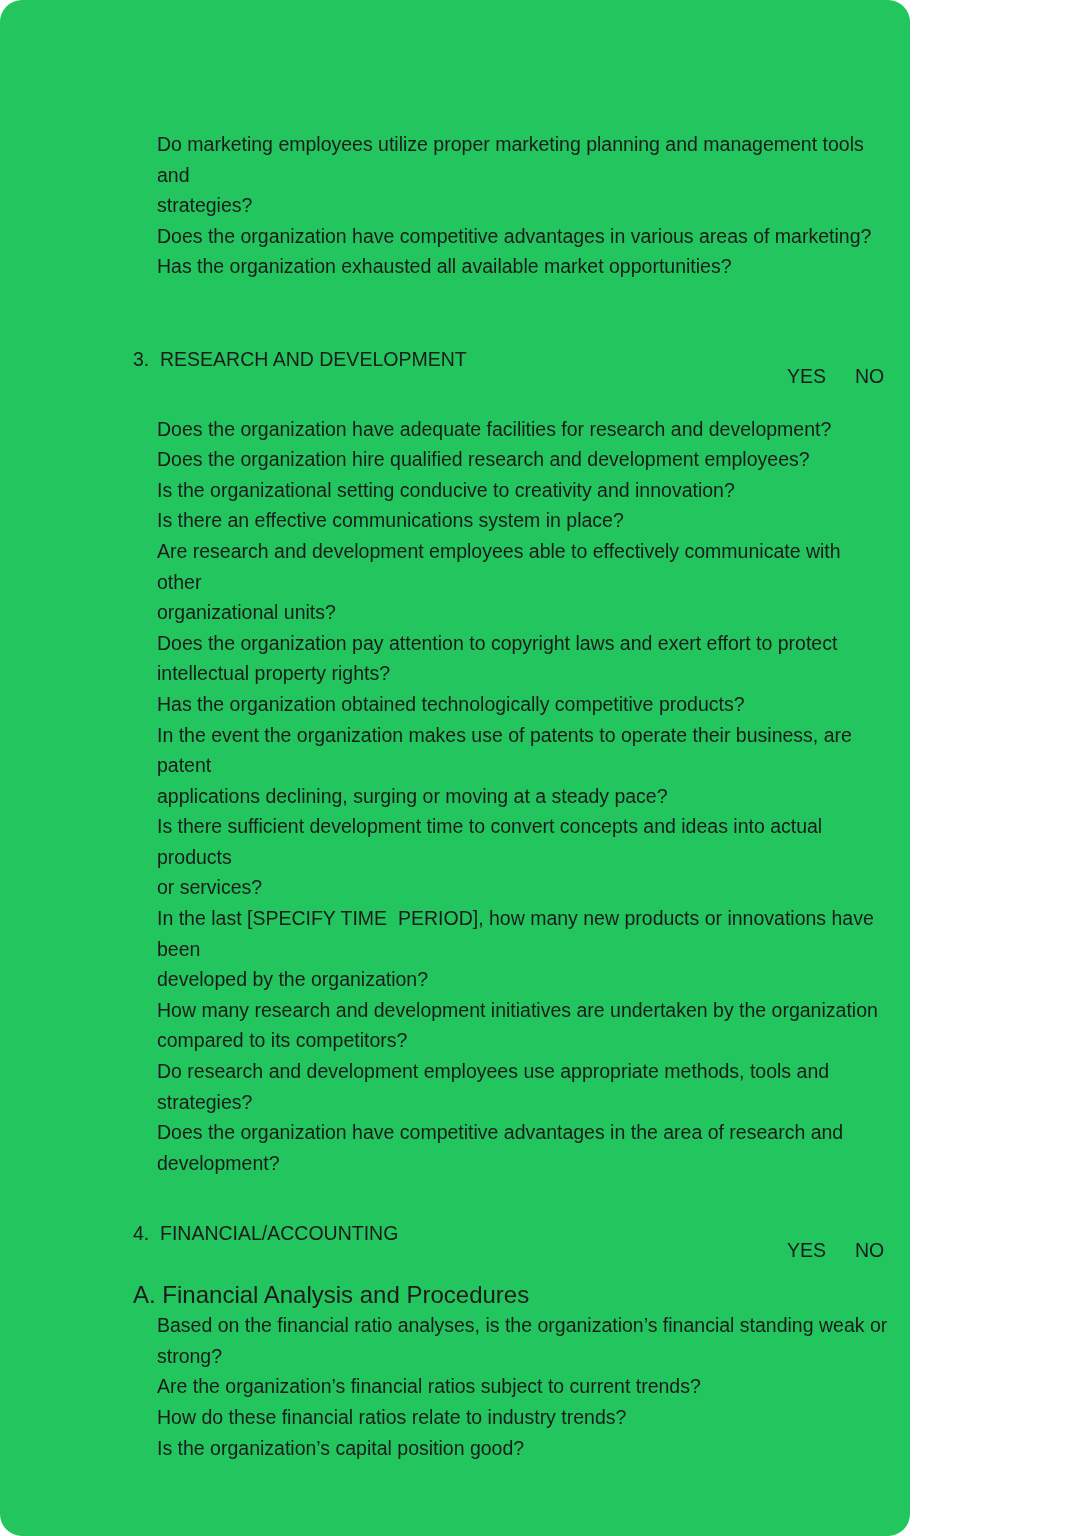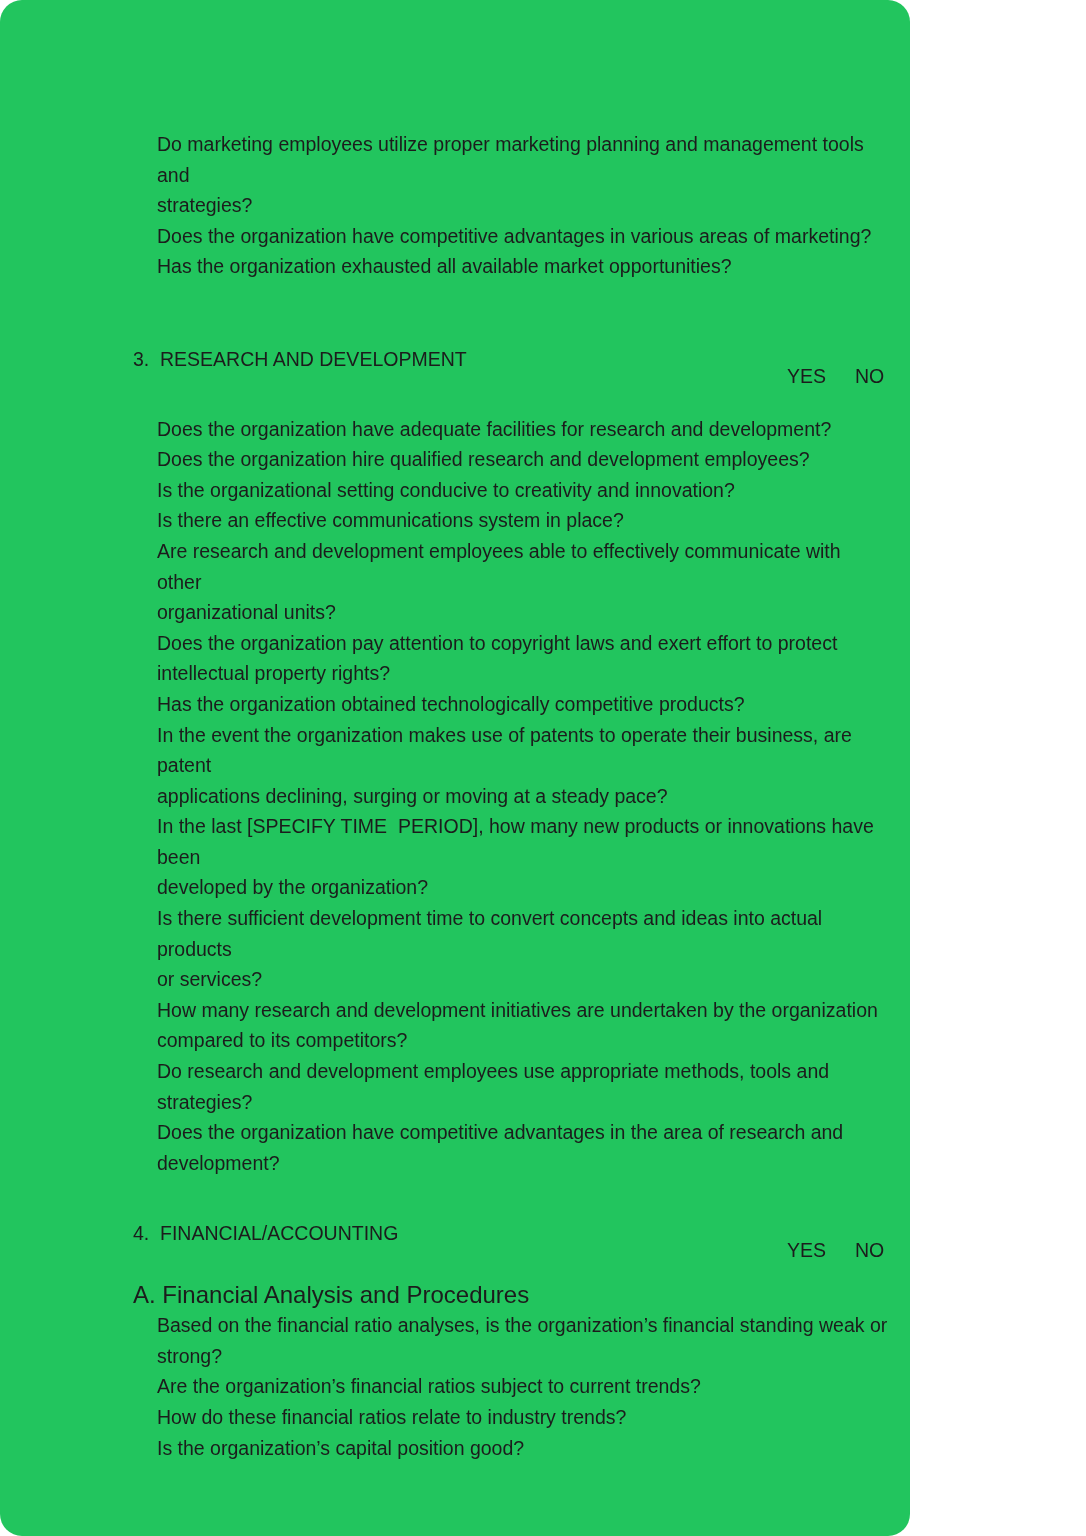--- a/index.html
+++ b/index.html
@@ -86,24 +86,24 @@
       <p class="q">Does the organization hire qualified research and development employees?</p>
       <p class="q">Is the organizational setting conducive to creativity and innovation?</p>
       <p class="q">Is there an effective communications system in place?</p>
       <p class="q">Are research and development employees able to effectively communicate with other
 organizational units?</p>
       <p class="q">Does the organization pay attention to copyright laws and exert effort to protect
 intellectual property rights?</p>
       <p class="q">Has the organization obtained technologically competitive products?</p>
       <p class="q">In the event the organization makes use of patents to operate their business, are patent
 applications declining, surging or moving at a steady pace?</p>
+      <p class="q">Is there sufficient development time to convert concepts and ideas into actual products
+or services?</p>
       <p class="q">In the last [SPECIFY TIME  PERIOD], how many new products or innovations have been
 developed by the organization?</p>
-      <p class="q">Is there sufficient development time to convert concepts and ideas into actual products
-or services?</p>
       <p class="q">How many research and development initiatives are undertaken by the organization
 compared to its competitors?</p>
       <p class="q">Do research and development employees use appropriate methods, tools and strategies?</p>
       <p class="q">Does the organization have competitive advantages in the area of research and
 development?</p>
     </section>
 
     <div class="section-heading second">
       <span class="sec-num">4.</span><span class="sec-title">FINANCIAL/ACCOUNTING</span>
       <span class="col-label col-yes">YES</span>

